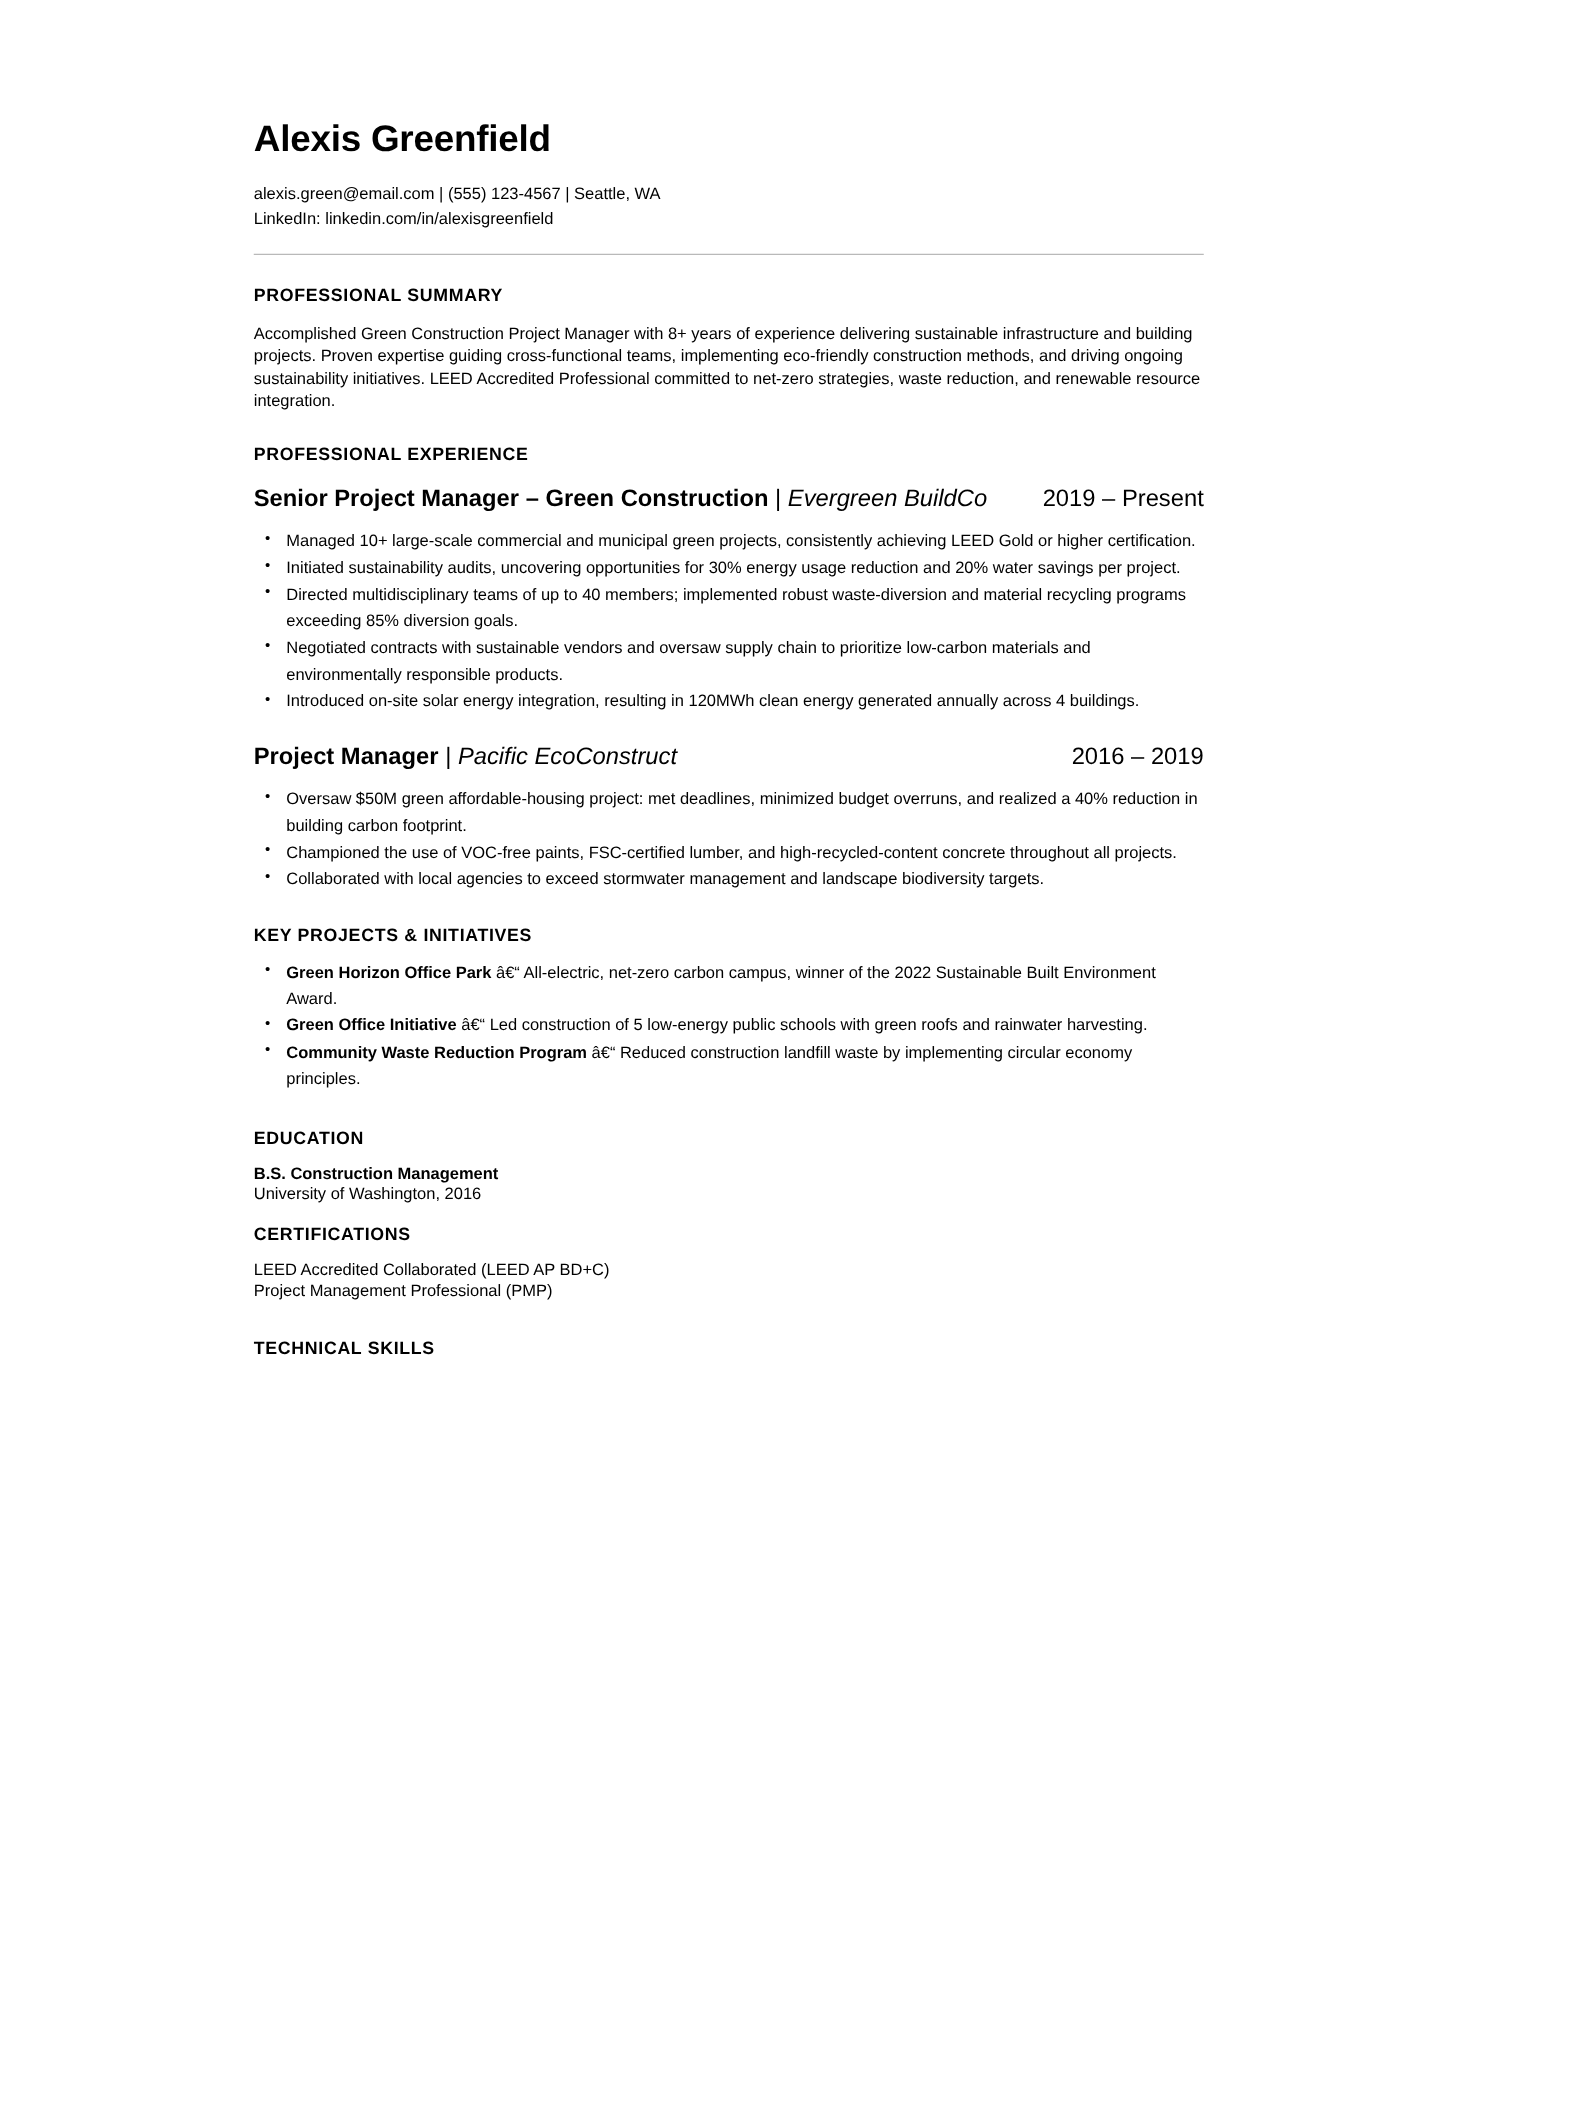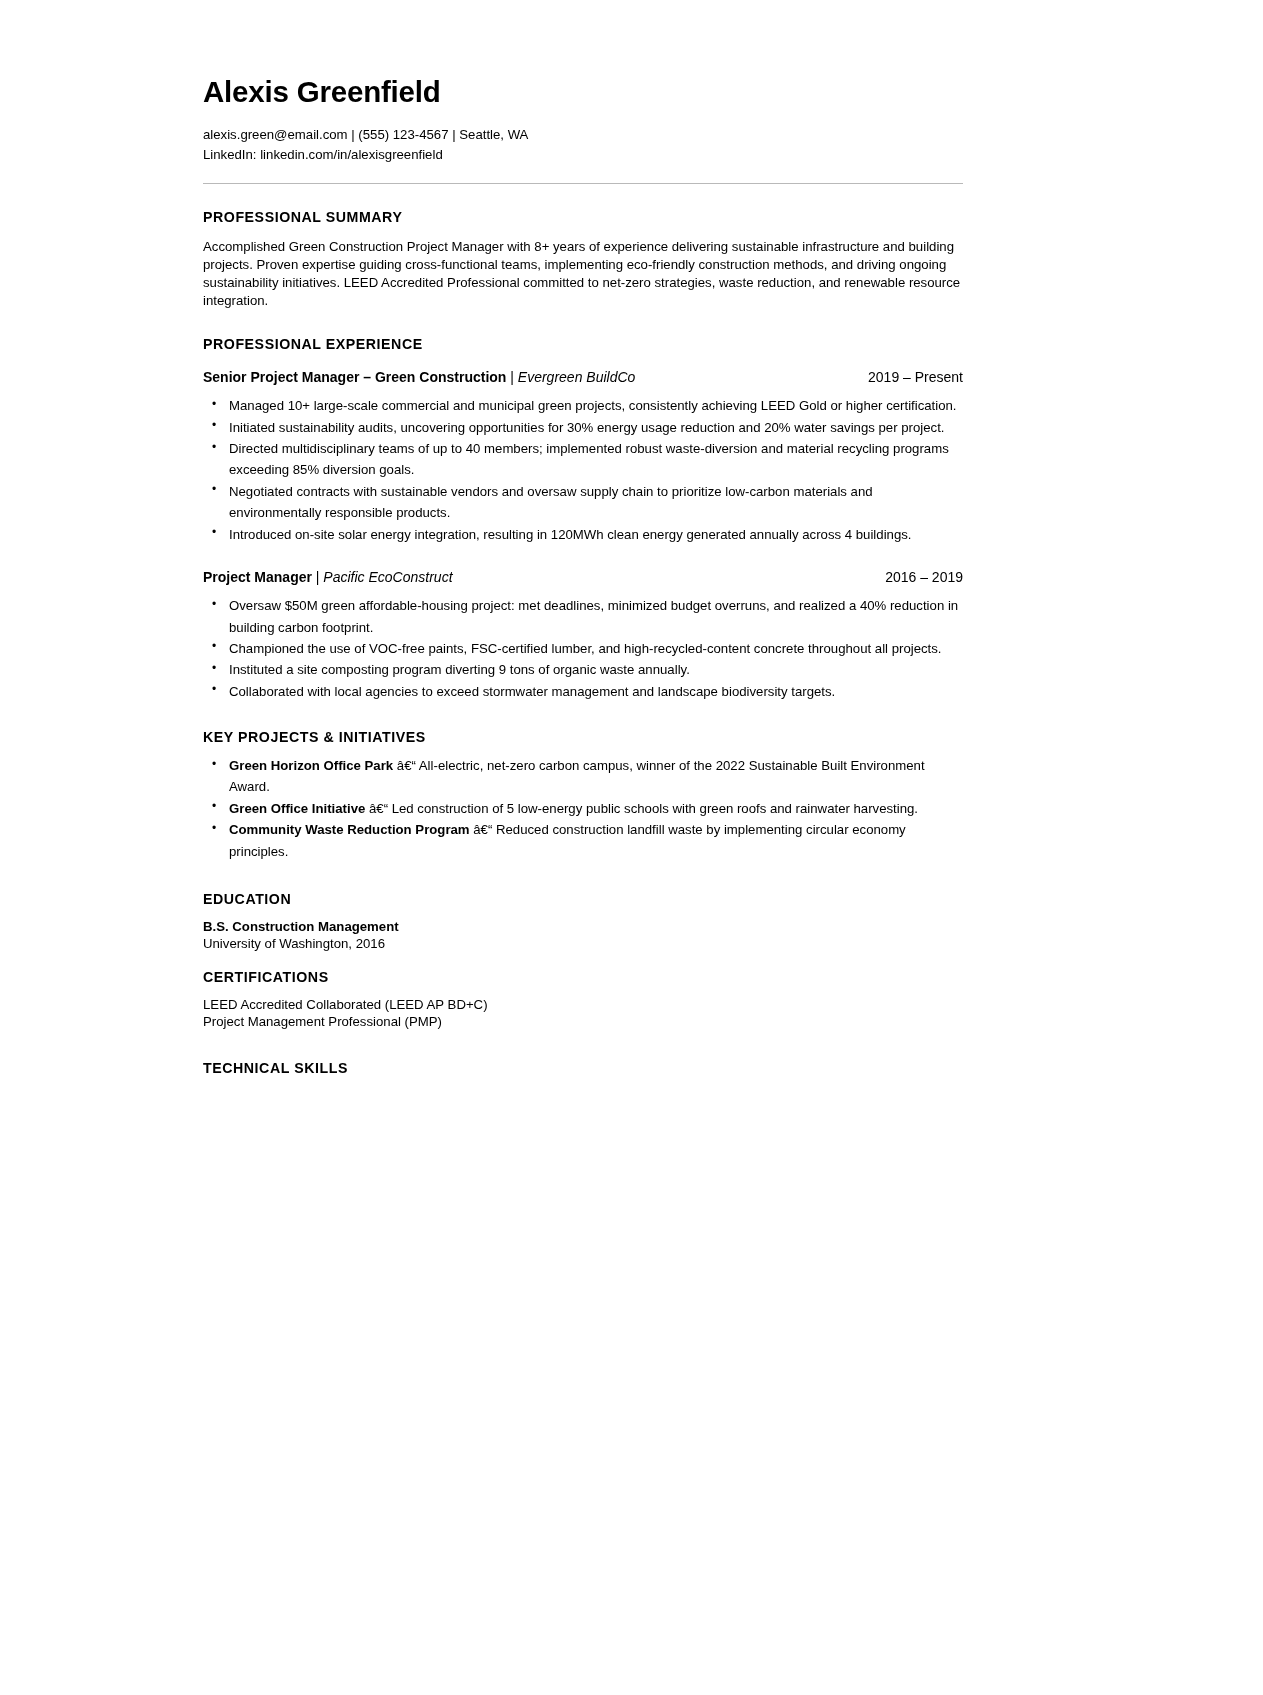--- a/index.html
+++ b/index.html
@@ -40,21 +40,21 @@
     width: 760px;
   }
 
   
   .name {
     font-size: 29.5px;
     font-weight: bold;
     letter-spacing: -0.2px;
     line-height: 1.1;
     margin: 0;
-    padding-top: 76px;
+    padding-top: 96px;
   }
   .contact-block {
     margin-top: 17px;
     font-size: 13.2px;
     line-height: 1.47;
   }
   .contact-line {
     white-space: pre;
   }
   .divider {
@@ -89,21 +89,21 @@
   }
 
   
   .job {
     margin-top: 15px;
   }
   .job-header {
     display: flex;
     align-items: baseline;
     justify-content: space-between;
-    font-size: 14px;
+    font-size: 19px;
     line-height: 1.3;
   }
   .job-left {
     font-weight: bold;
   }
   .job-sep {
     font-weight: normal;
   }
   .job-company {
     font-weight: normal;
@@ -209,21 +209,20 @@
       </div>
 
       <div class="job job-second">
         <div class="job-header">
           <div class="job-left"><span>Project Manager</span><span class="job-sep"> | </span><span class="job-company">Pacific EcoConstruct</span></div>
           <div class="job-dates">2016 – 2019</div>
         </div>
         <ul class="bullets">
           <li>Oversaw $50M green affordable-housing project: met deadlines, minimized budget overruns, and realized a 40% reduction in building carbon footprint.</li>
           <li>Championed the use of VOC-free paints, FSC-certified lumber, and high-recycled-content concrete throughout all projects.</li>
-          <li>Instituted a site composting program diverting 9 tons of organic waste annually.</li>
           <li>Collaborated with local agencies to exceed stormwater management and landscape biodiversity targets.</li>
         </ul>
       </div>
 
       <h2 class="section-heading sec-key">KEY PROJECTS &amp; INITIATIVES</h2>
       <ul class="bullets key-list">
         <li><span class="proj-name">Green Horizon Office Park</span><span> â€“ </span><span>All-electric, net-zero carbon campus, winner of the 2022 Sustainable Built Environment Award.</span></li>
         <li><span class="proj-name">Green Office Initiative</span><span> â€“ </span><span>Led construction of 5 low-energy public schools with green roofs and rainwater harvesting.</span></li>
         <li><span class="proj-name">Community Waste Reduction Program</span><span> â€“ </span><span>Reduced construction landfill waste by implementing circular economy principles.</span></li>
       </ul>

